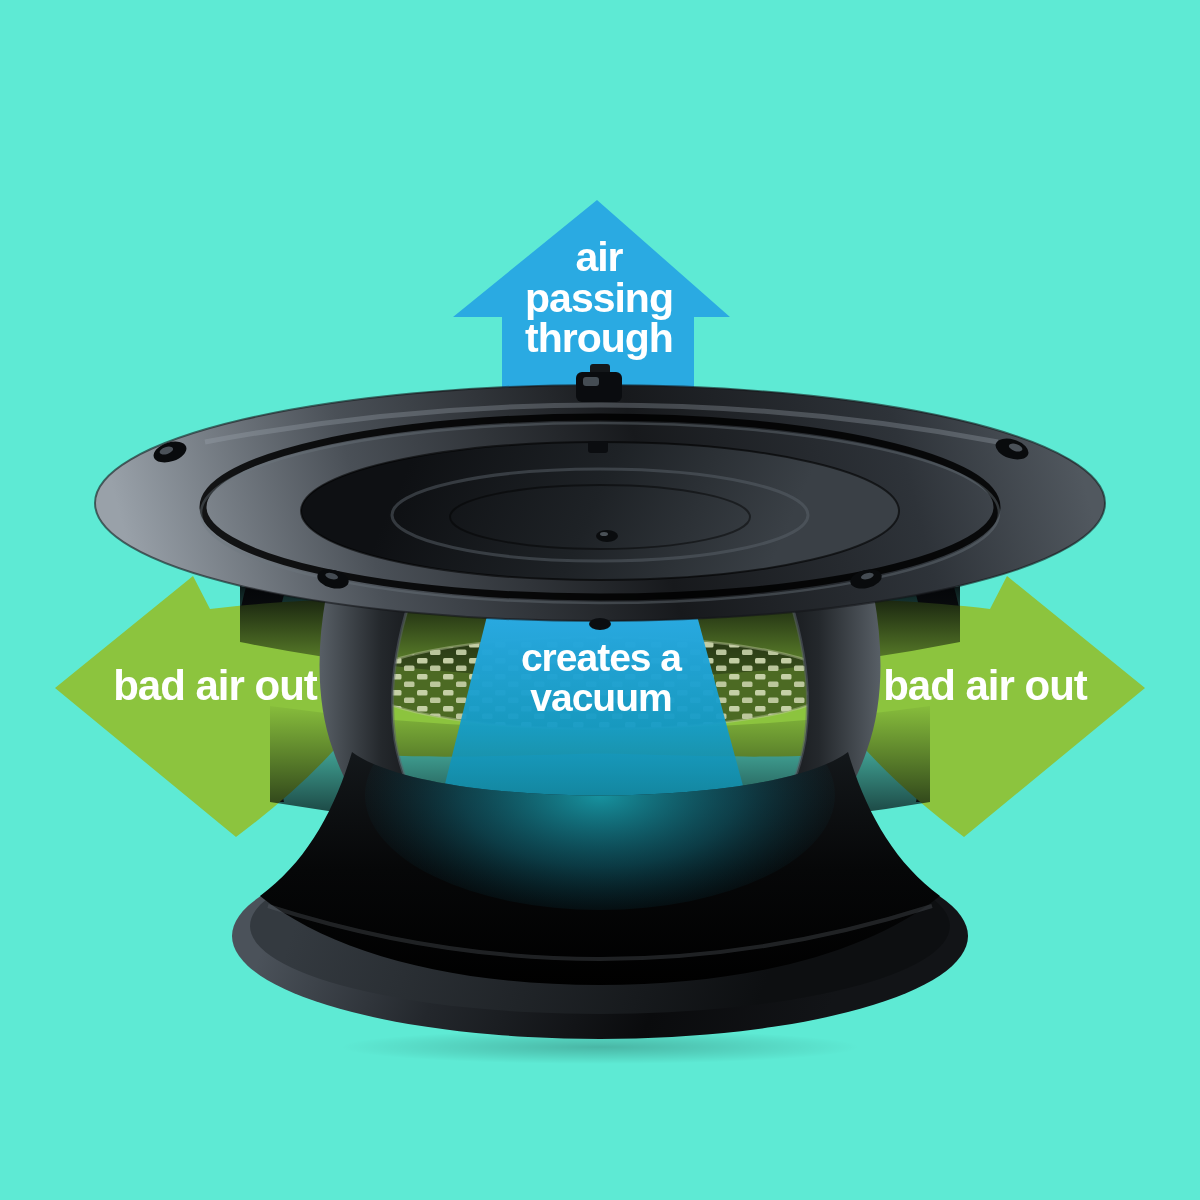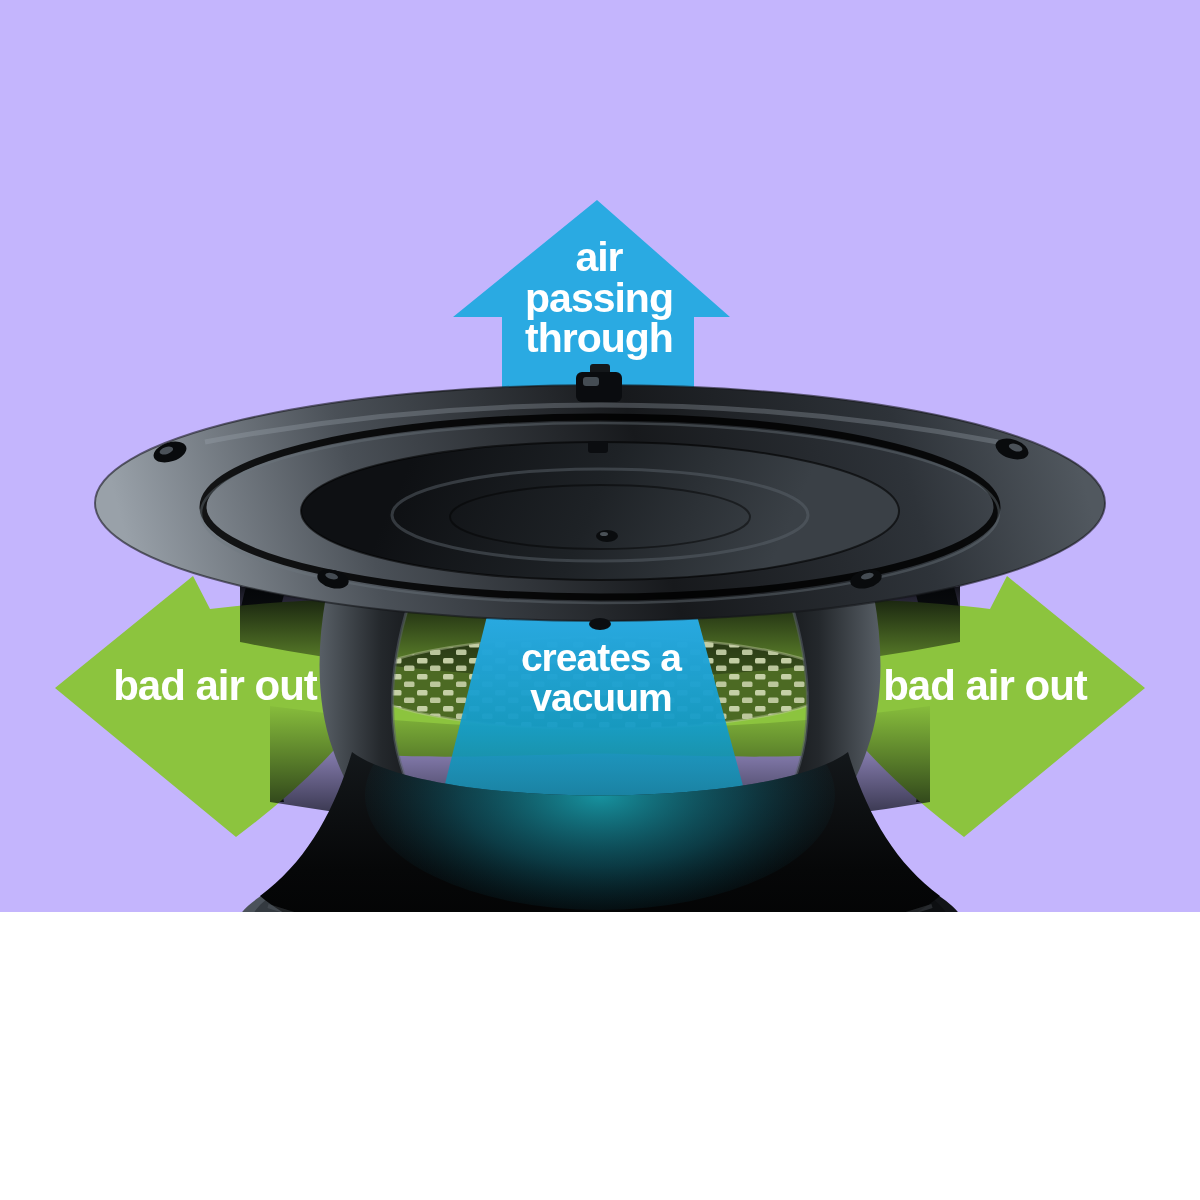--- a/index.html
+++ b/index.html
@@ -1,16 +1,16 @@
 <!DOCTYPE html>
 <html><head>
 <meta charset="utf-8">
 <style>
   html,body{margin:0;padding:0;background:#ffffff;}
-  .stage{position:relative;width:1200px;height:912px;background:#c4b5fd;overflow:hidden;}
+  .stage{position:relative;width:1200px;height:1200px;background:#5eead4;overflow:hidden;}
   svg{display:block;}
   text{
     font-family:"Liberation Sans","DejaVu Sans",sans-serif;
     font-weight:bold;
     fill:#ffffff;
     text-anchor:middle;
     letter-spacing:-1px;
   }
   .t-top{font-size:41px;}
   .t-side{font-size:42px;}

